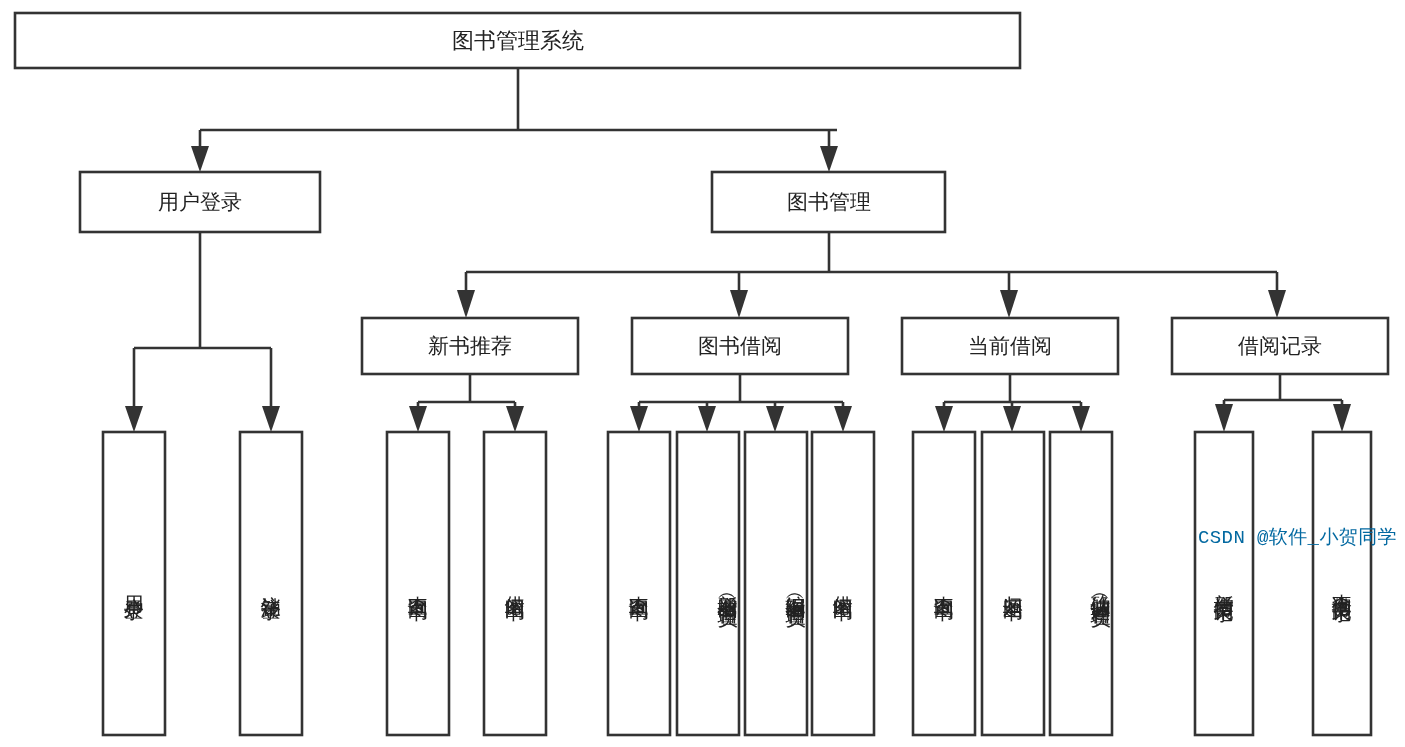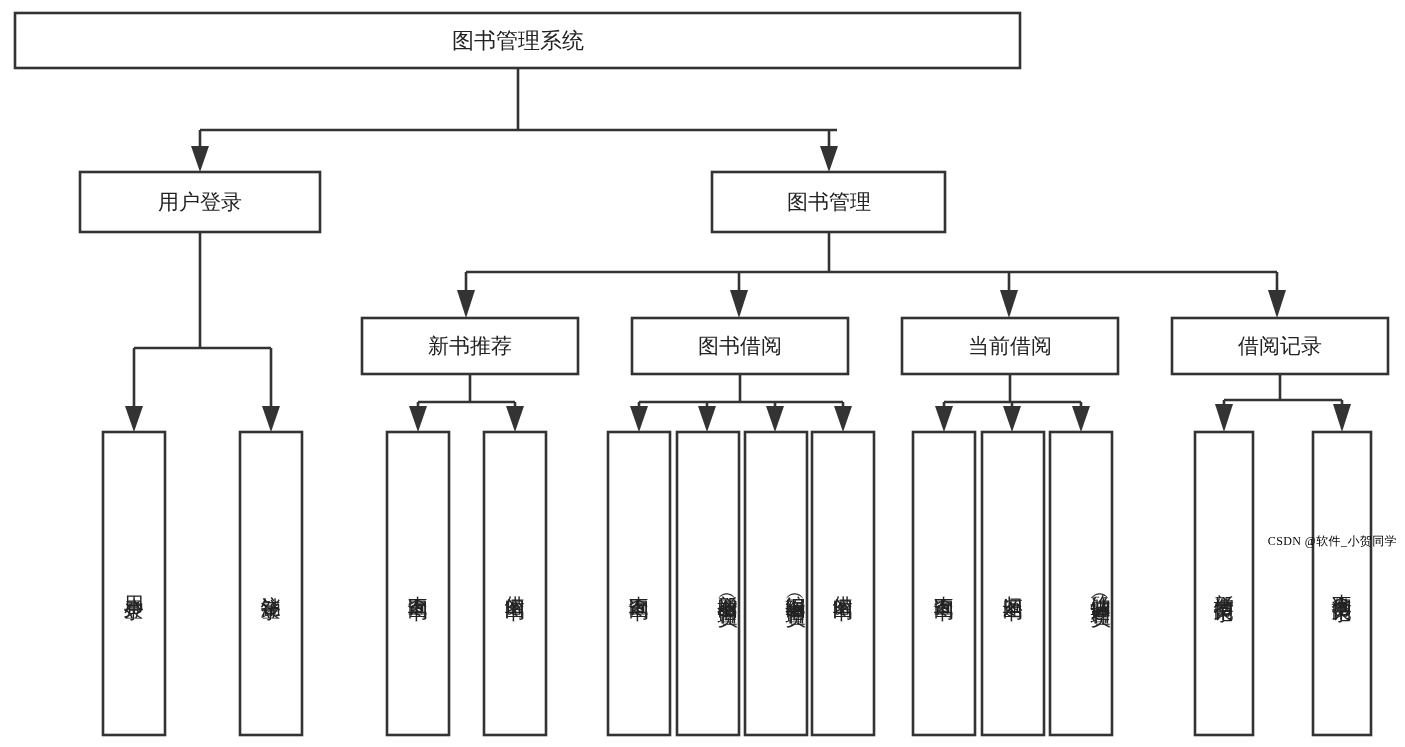--- a/index.html
+++ b/index.html
@@ -63,23 +63,23 @@
     letter-spacing: 2px;
     color: #222222;
     text-align: center;
     white-space: nowrap;
     pointer-events: none;
   }
   .watermark {
     position: absolute;
     right: 8px;
     bottom: 6px;
-    font-family: Liberation Serif, serif;
-    font-size: 12px;
-    color: #000000;
+    font-family: Liberation Mono, monospace;
+    font-size: 19px;
+    color: #0369a1;
     letter-spacing: 0.4px;
     white-space: nowrap;
   }
 </style>
 </head>
 <body>
 
 <div id="diagram-root">
 
   <svg id="tree-svg" viewBox="0 0 1405 747">

